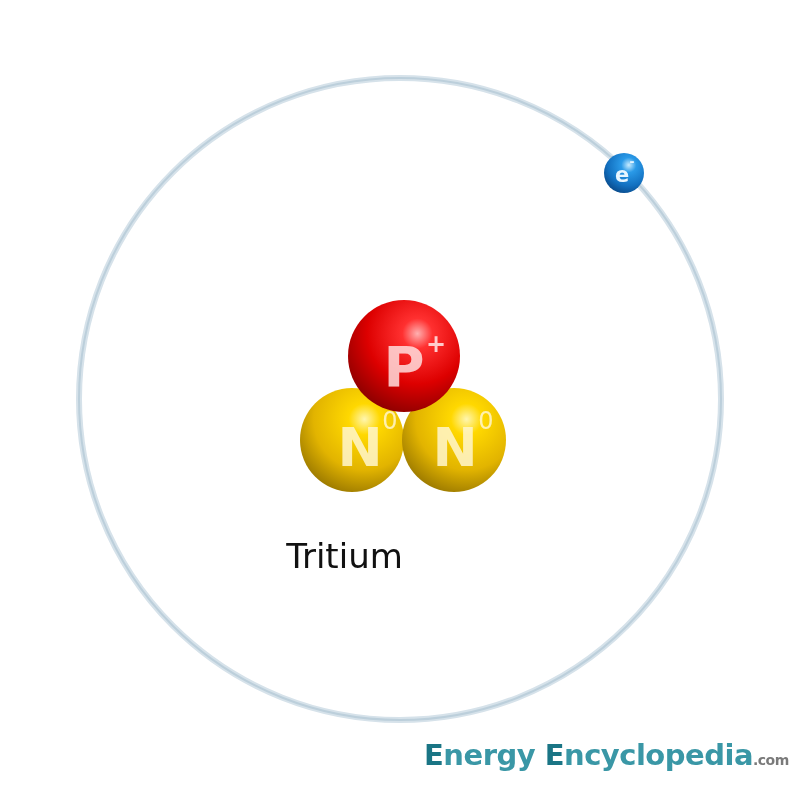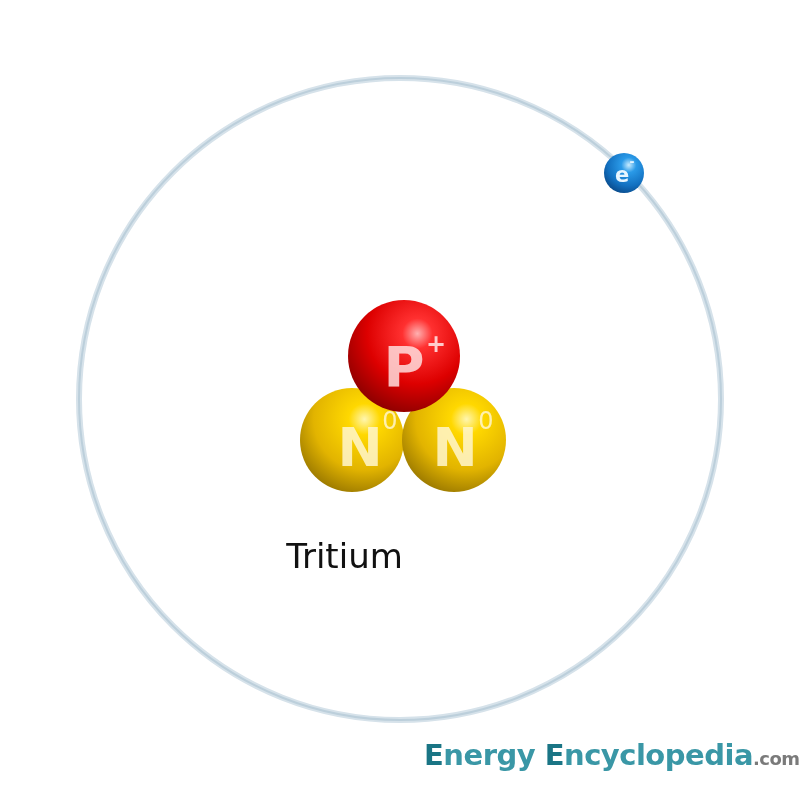--- a/index.html
+++ b/index.html
@@ -1,21 +1,21 @@
 <!DOCTYPE html>
 <html><head>
 <meta charset="utf-8">
 <style>
   html, body { margin:0; padding:0; background:#ffffff; }
   body { width:800px; height:800px; position:relative; overflow:hidden; font-family:"DejaVu Sans", sans-serif; }
   #stage { position:absolute; left:0; top:0; width:800px; height:800px; }
   .label { position:absolute; left:0; width:689px; top:536px; text-align:center; font-size:34px; color:#111; font-family:"DejaVu Sans", sans-serif; }
   .brand { position:absolute; left:424px; top:738px; font-family:"DejaVu Sans", sans-serif; font-weight:bold; font-size:29px; letter-spacing:-0.5px; color:#3a97a6; white-space:nowrap; }
   .brand .cap { color:#1a7585; }
-  .brand .tld { font-size:18px; font-weight:normal; color:#7a7a7a; font-weight:bold; }
+  .brand .tld { font-size:14px; font-weight:normal; color:#7a7a7a; font-weight:bold; }
 </style>
 </head>
 <body>
 
 <svg id="stage" width="800" height="800" viewBox="0 0 800 800" xmlns="http://www.w3.org/2000/svg">
   <defs>
     <radialGradient id="gRed" cx="0.62" cy="0.3" r="0.75">
       <stop offset="0" stop-color="#ffb0b0"></stop>
       <stop offset="0.18" stop-color="#ff3030"></stop>
       <stop offset="0.6" stop-color="#dd0000"></stop>

